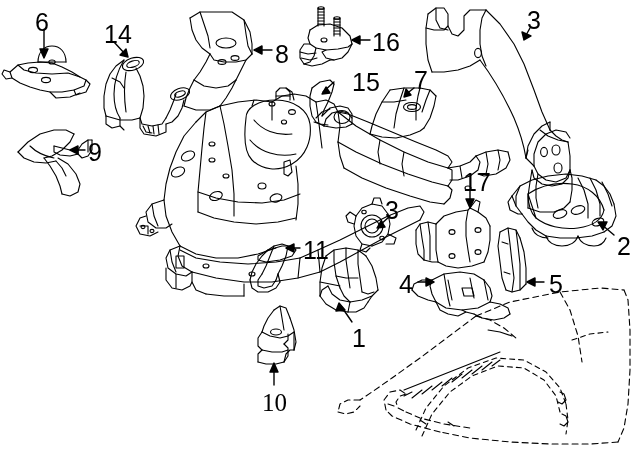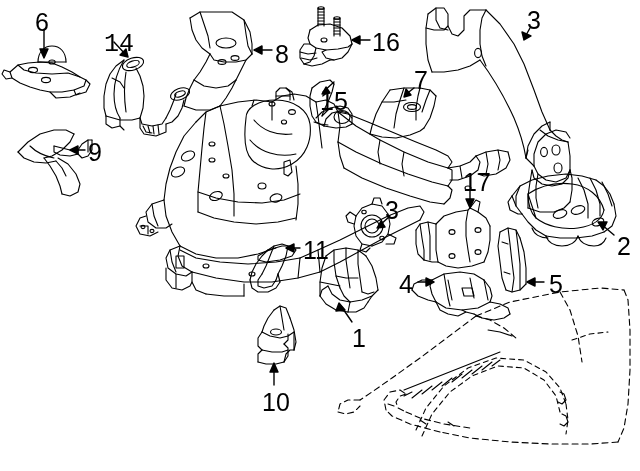--- a/index.html
+++ b/index.html
@@ -484,29 +484,29 @@
         <path d="M334,82 L323,92"></path>
         <path d="M322,94 L330,93 L326,87 Z" fill="#000"></path>
 
         <path d="M370,40 L355,40"></path>
         <path d="M352,40 L360,36 L360,44 Z" fill="#000"></path>
       </g>
     </g>
   </svg>
 
   <div class="callout-label" style="left:35px;top:10px;">6</div>
-  <div class="callout-label" style="left:104px;top:32px;font-family:Liberation Mono, monospace;">14</div>
+  <div class="callout-label" style="left:104px;top:22px;">14</div>
   <div class="callout-label" style="left:275px;top:42px;">8</div>
   <div class="callout-label" style="left:372px;top:30px;">16</div>
   <div class="callout-label" style="left:527px;top:8px;">3</div>
-  <div class="callout-label" style="left:320px;top:70px;margin-top:19px;">15</div>
+  <div class="callout-label" style="left:352px;top:70px;">15</div>
   <div class="callout-label" style="left:414px;top:68px;">7</div>
   <div class="callout-label" style="left:88px;top:140px;">9</div>
   <div class="callout-label" style="left:463px;top:170px;">17</div>
   <div class="callout-label" style="left:385px;top:198px;">3</div>
   <div class="callout-label" style="left:617px;top:234px;">2</div>
   <div class="callout-label" style="left:303px;top:238px;text-align:right;">11</div>
   <div class="callout-label" style="left:399px;top:272px;">4</div>
   <div class="callout-label" style="left:549px;top:272px;">5</div>
   <div class="callout-label" style="left:352px;top:326px;">1</div>
-  <div class="callout-label" style="left:262px;top:390px;">10</div>
+  <div class="callout-label" style="left:262px;top:390px;font-family:Liberation Serif, serif;">10</div>
 
 </div>
 
 </body></html>

